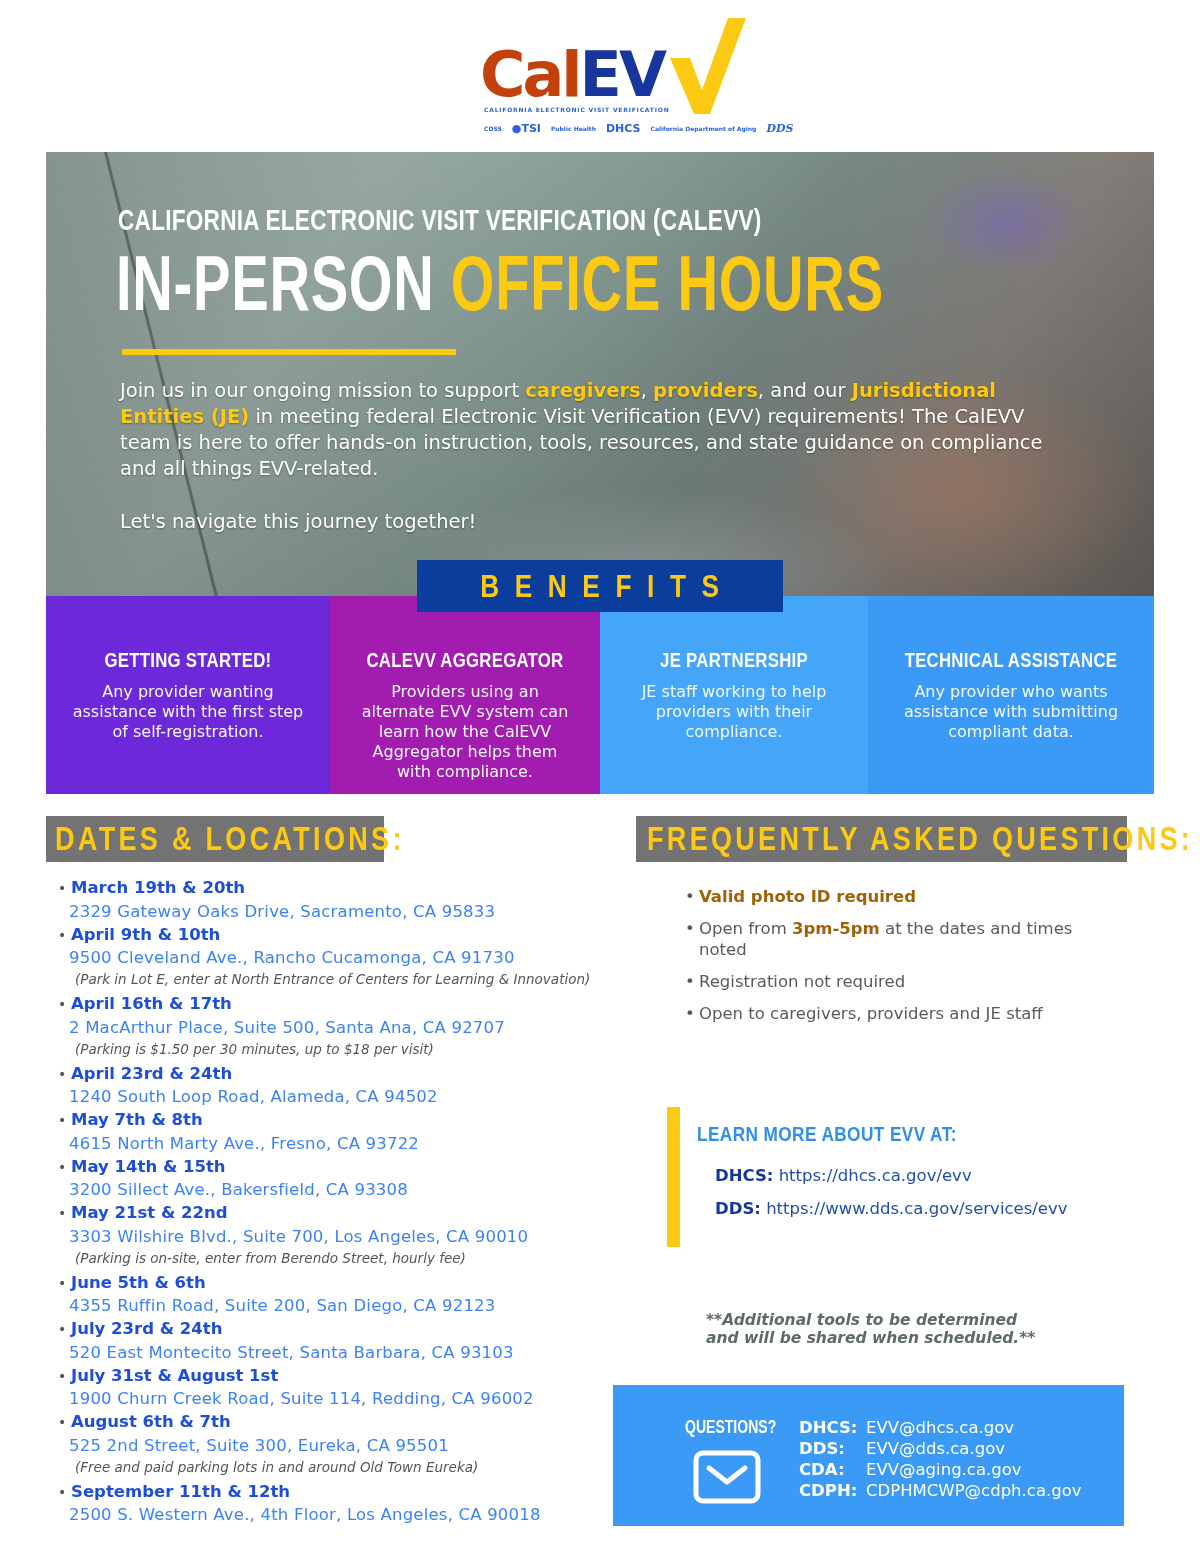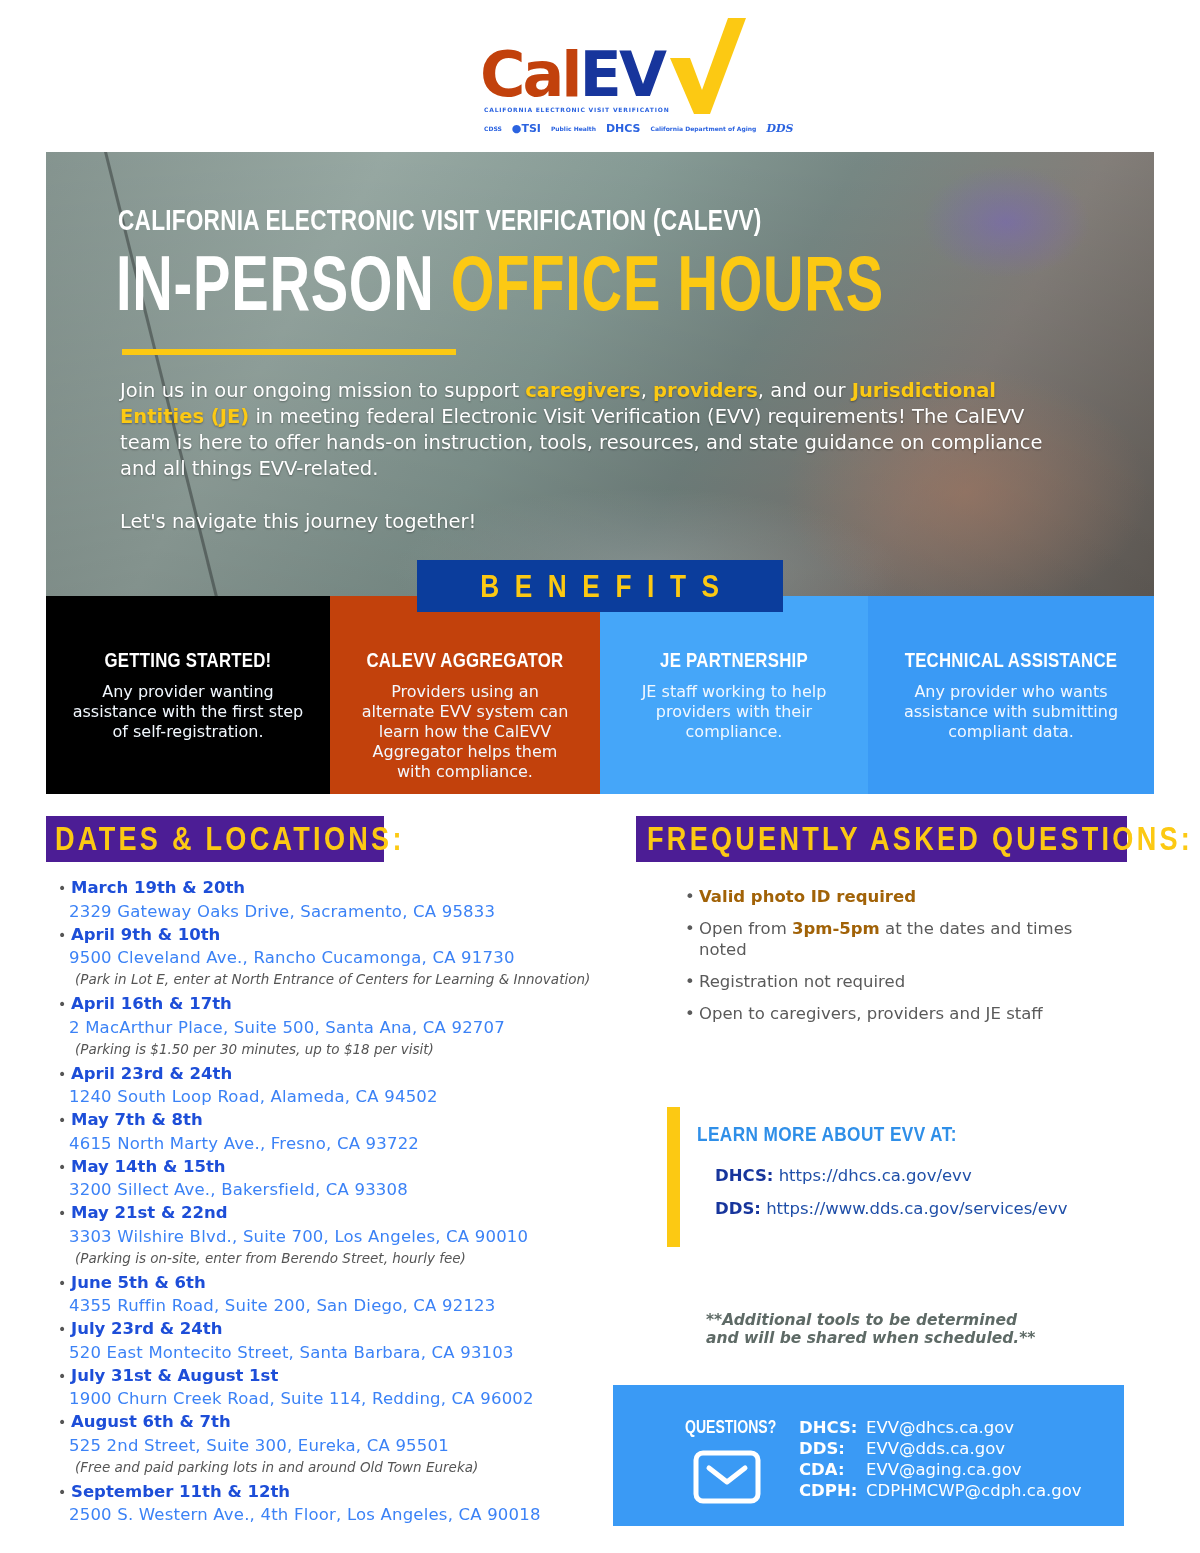--- a/index.html
+++ b/index.html
@@ -40,27 +40,27 @@
     .hero-tag { position: absolute; left: 74px; top: 358px; color: #ffffff; font-size: 19.5px; text-shadow: 0 1px 2px rgba(0,0,0,0.35); }
 
     
     .benefits-banner { position: absolute; left: 417px; top: 560px; width: 366px; height: 52px; background: #0b3d9c; z-index: 3;
       display: flex; align-items: center; justify-content: center; }
     .benefits-banner span { color: #fcc913; font-family: "Liberation Sans", sans-serif; font-weight: bold; font-size: 32px; letter-spacing: 19px; transform: scaleX(0.82); padding-left: 19px; }
     .benefits { position: absolute; left: 46px; top: 596px; width: 1108px; height: 198px; display: flex; }
     .benefit { height: 100%; padding-top: 52px; text-align: center; color: #ffffff; }
     .benefit h3 { font-family: "Liberation Sans", sans-serif; font-weight: bold; font-size: 21px; white-space: nowrap; transform: scaleX(0.8); letter-spacing: 0.3px; }
     .benefit p { font-size: 16px; line-height: 20px; margin-top: 10px; padding: 0 24px; color: #f2f8ff; }
-    .b1 { width: 284px; background: #000000; }
-    .b2 { width: 270px; background: #c2410c; }
+    .b1 { width: 284px; background: #6d28d9; }
+    .b2 { width: 270px; background: #a21caf; }
     .b3 { width: 268px; background: #45a6f9; }
     .b4 { width: 286px; background: #3a9af5; }
 
     
-    .sec-head { position: absolute; height: 46px; background: #4c1d95; display: flex; align-items: center; }
+    .sec-head { position: absolute; height: 46px; background: #737373; display: flex; align-items: center; }
     .sec-head span { color: #fcc913; font-family: "Liberation Sans", sans-serif; font-weight: bold; font-size: 33px; letter-spacing: 4px; white-space: nowrap; transform: scaleX(0.82); transform-origin: left center; }
     .dates-head { left: 46px; top: 816px; width: 338px; padding-left: 9px; }
     .faq-head { left: 636px; top: 816px; width: 491px; padding-left: 11px; }
 
     
     .dates { position: absolute; left: 58px; top: 878px; width: 570px; list-style: none; }
     .dates li { position: relative; }
     .date-line { display: flex; align-items: baseline; height: 23.5px; }
     .bullet { width: 13px; color: #555; font-size: 14px; }
     .date { color: #1d4ed8; font-weight: bold; font-size: 16.5px; }

